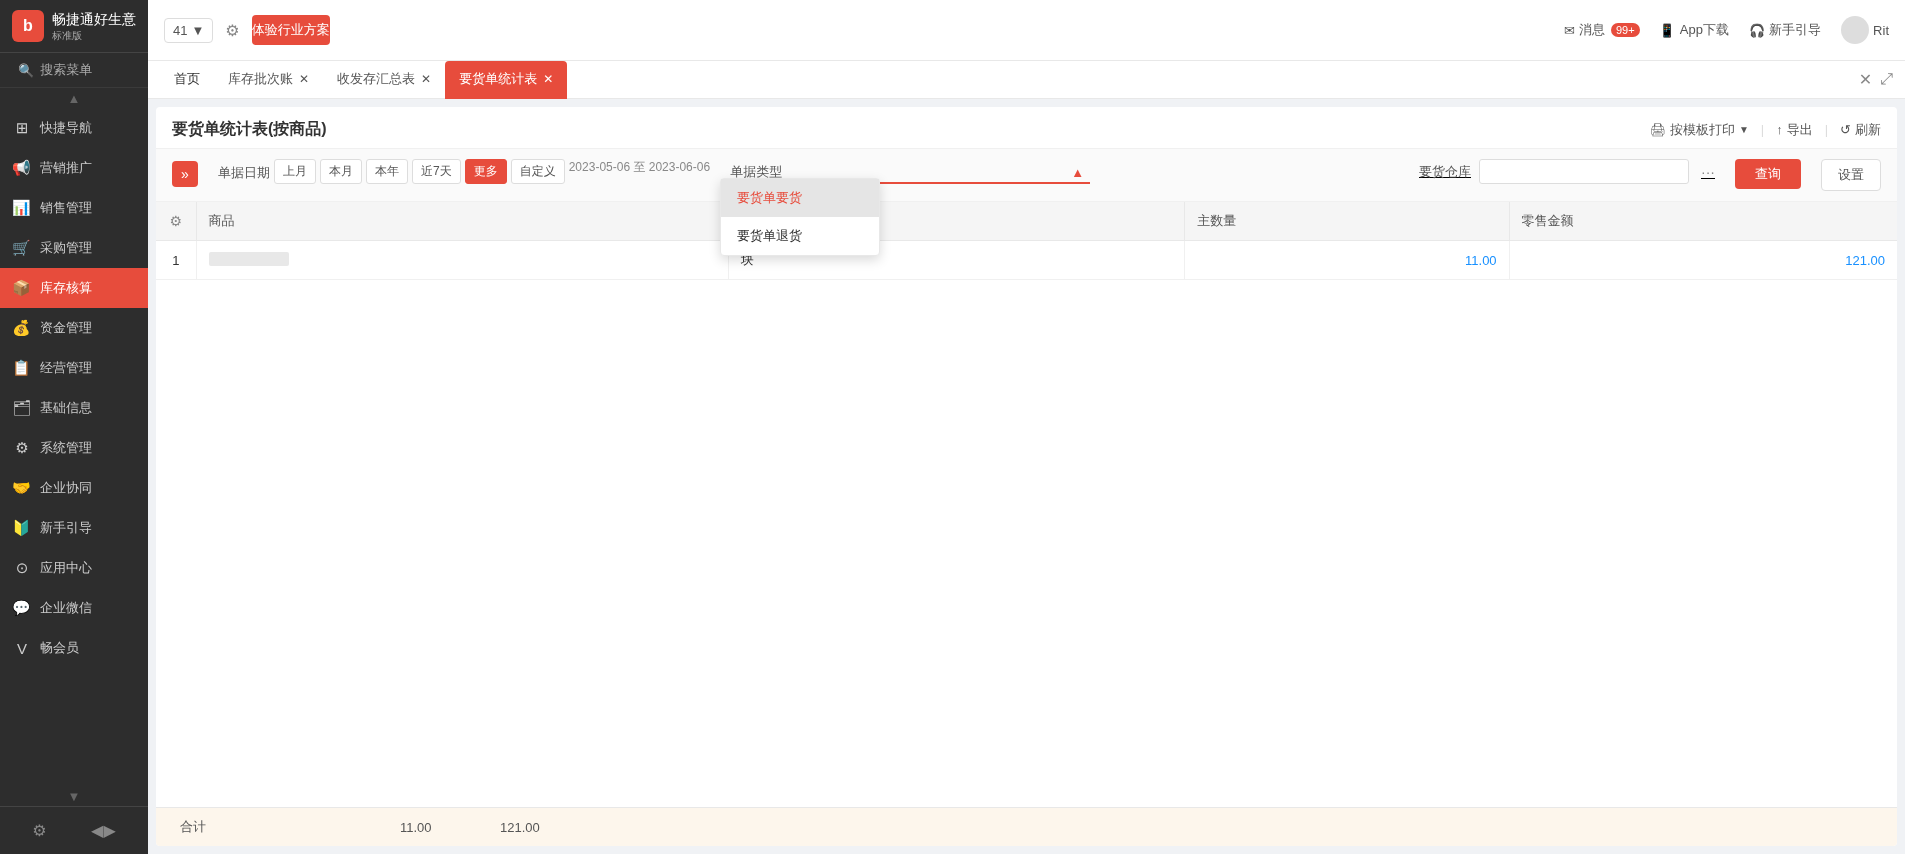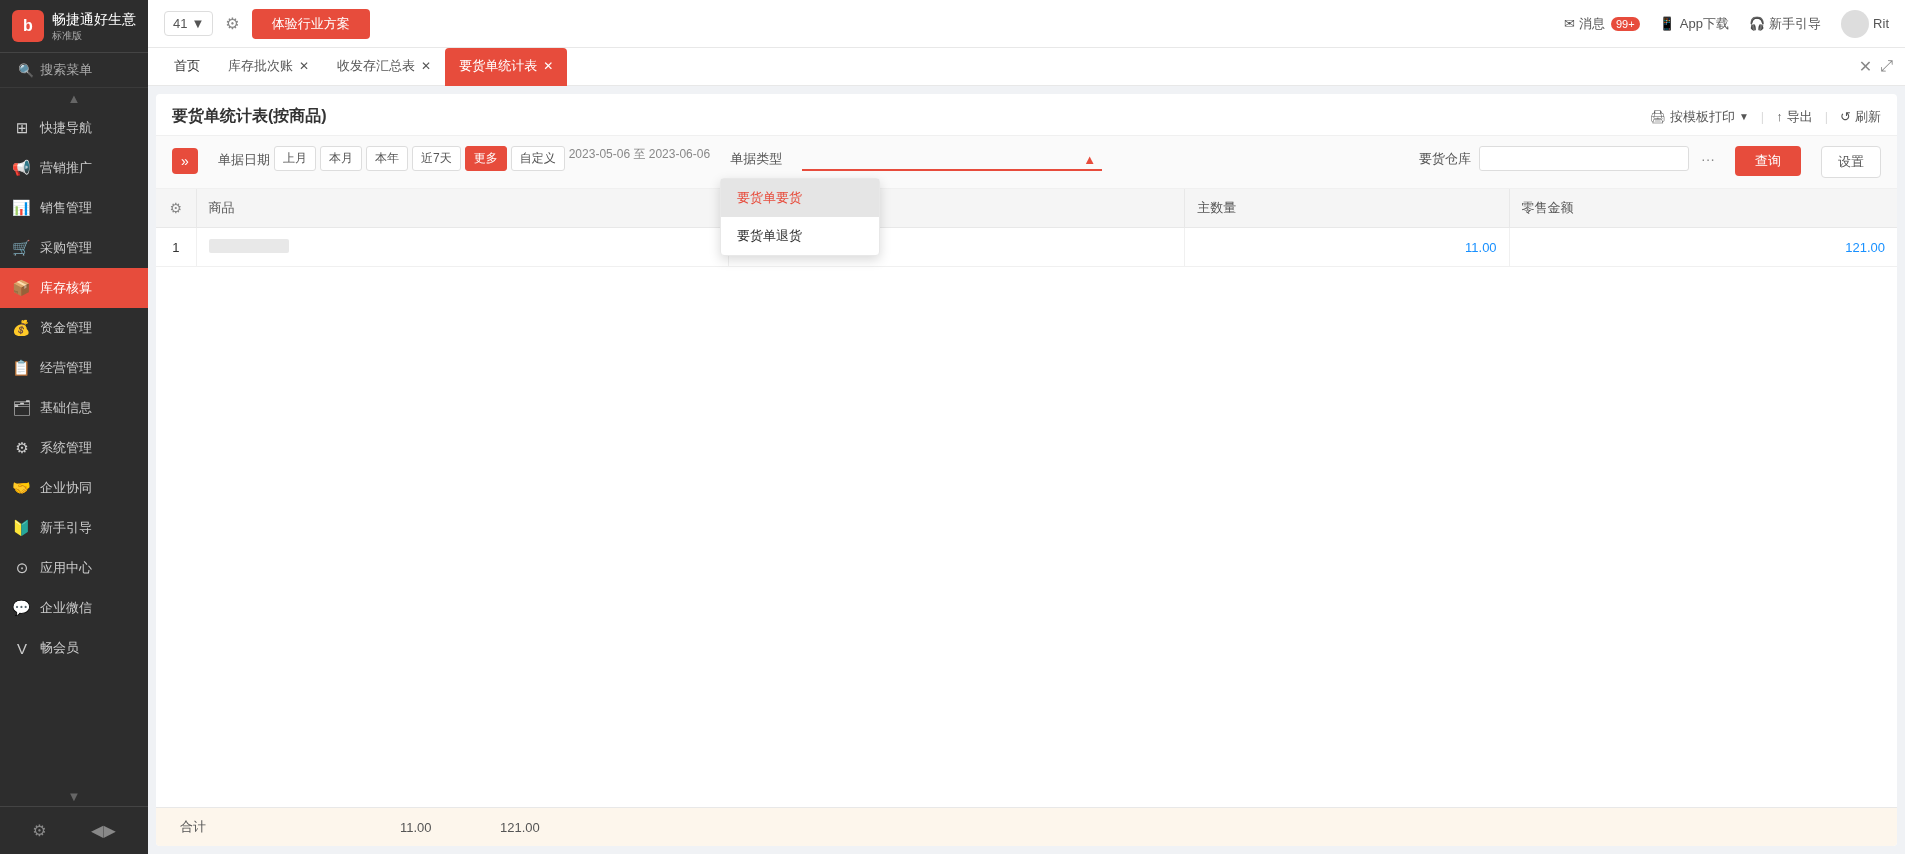--- a/index.html
+++ b/index.html
@@ -88,21 +88,21 @@
       flex-direction: column;
       overflow: hidden;
     }
 
     
     .topbar {
       background: white;
       display: flex;
       align-items: center;
       padding: 0 16px;
-      height: 48px;
+      height: 61px;
       border-bottom: 1px solid #e8e8e8;
       flex-shrink: 0;
       justify-content: space-between;
       gap: 47px;
     }
     .topbar-left { display: flex; align-items: center; gap: 12px; }
     .topbar-dropdown {
       display: flex;
       align-items: center;
       border: 1px solid #ddd;
@@ -112,21 +112,21 @@
       font-size: 13px;
       color: #555;
       gap: 4px;
     }
     .topbar-settings { color: #888; cursor: pointer; font-size: 16px; }
     .btn-trial {
       background: #e74c3c;
       color: white;
       border: none;
       border-radius: 4px;
-      padding: 6px 20px;
+      padding: 6px 0;
       cursor: pointer;
       font-size: 13px;
     }
 
     .topbar-right {
       display: flex;
       align-items: center;
       gap: 20px;
       font-size: 13px;
       color: #555;
@@ -266,21 +266,21 @@
       font-size: 12px;
       color: #555;
     }
     .filter-date-btn.more {
       background: #e74c3c;
       color: white;
       border-color: #e74c3c;
     }
     .filter-date-range { font-size: 12px; color: #888; }
 
-    .filter-type-group { display: flex; align-items: center; gap: 20px; flex: 1; }
+    .filter-type-group { display: flex; align-items: center; gap: 8px; flex: 1; }
     .filter-type-label { font-size: 13px; color: #555; white-space: nowrap; }
     .filter-type-input-wrap {
       flex: 1;
       max-width: 300px;
       position: relative;
     }
     .filter-type-input {
       width: 100%;
       border: none;
       border-bottom: 2px solid #e74c3c;
@@ -291,21 +291,21 @@
     }
     .filter-type-arrow {
       position: absolute;
       right: 6px;
       top: 50%;
       transform: translateY(-50%);
       color: #e74c3c;
       cursor: pointer;
     }
 
-    .filter-warehouse { display: flex; align-items: center; gap: 8px; }
+    .filter-warehouse { display: flex; align-items: center; gap: 8px; text-decoration: underline; }
     .filter-warehouse-label { font-size: 13px; color: #555; white-space: nowrap; }
     .filter-warehouse-input {
       border: 1px solid #ddd;
       border-radius: 3px;
       padding: 4px 24px 4px 8px;
       font-size: 13px;
       outline: none;
       min-width: 120px;
       position: relative;
     }

